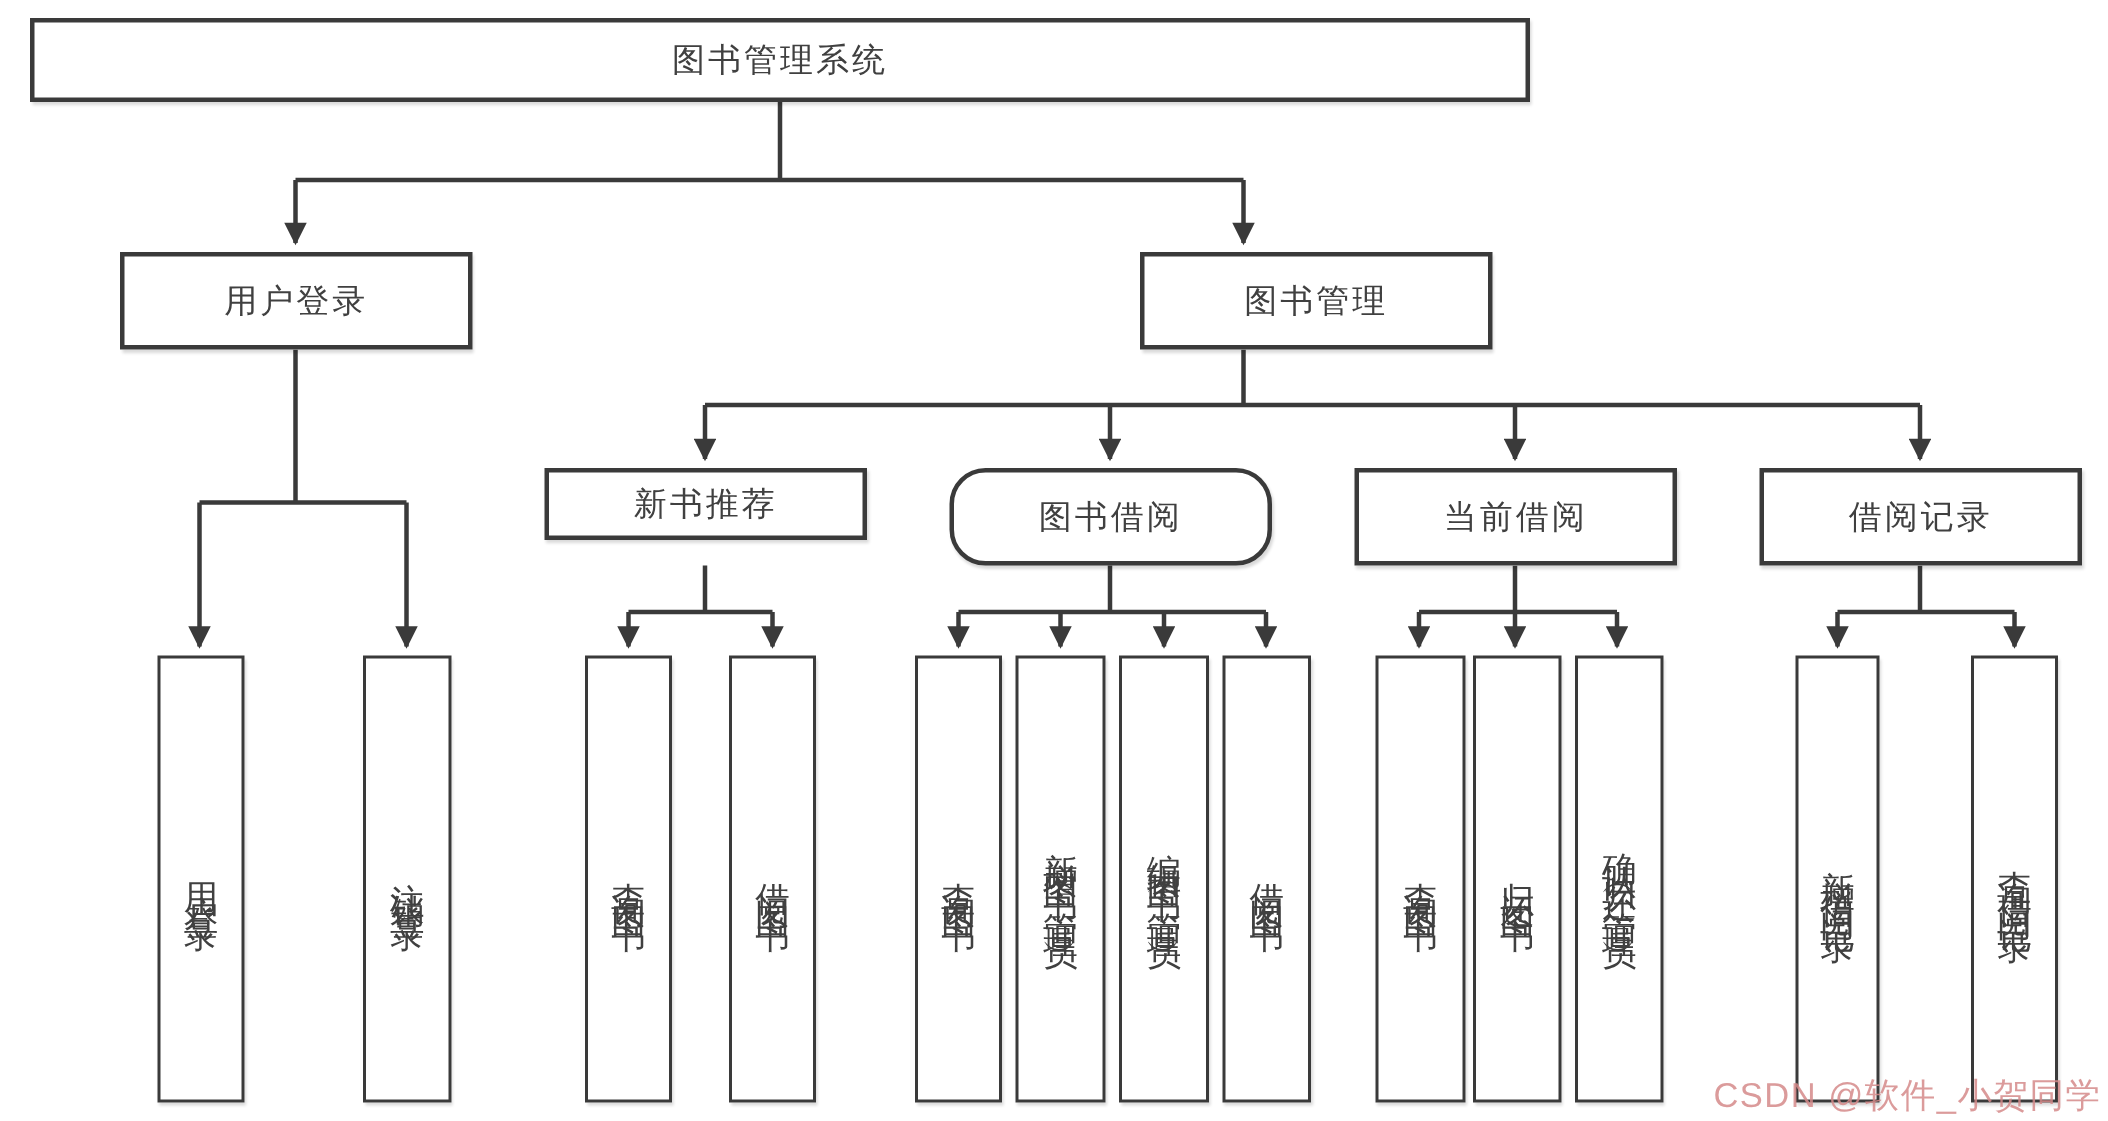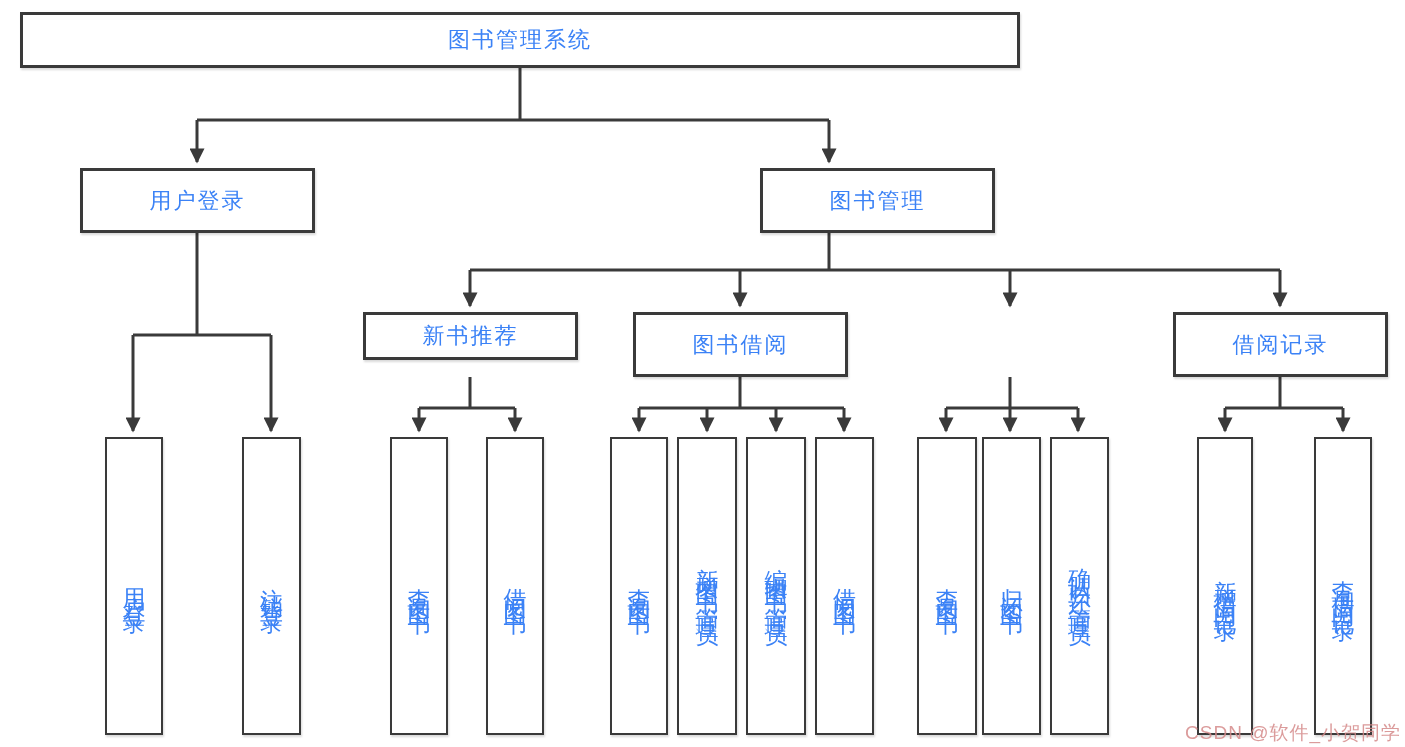--- a/index.html
+++ b/index.html
@@ -18,21 +18,21 @@
     z-index: 1;
   }
   .box {
     position: absolute;
     box-sizing: border-box;
     background: #ffffff;
     border: 3px solid #3a3a3a;
     display: flex;
     align-items: center;
     justify-content: center;
-    color: #3b82f6;
+    color: #404040;
     z-index: 2;
     box-shadow: 1px 2px 2px rgba(0,0,0,0.15);
   }
   .hbox {
     font-size: 22px;
     letter-spacing: 2px;
     white-space: nowrap;
   }
   .leaf {
     border-width: 2px;
@@ -42,21 +42,21 @@
     text-orientation: mixed;
     font-size: 23px;
     letter-spacing: 8px;
     line-height: 1;
     white-space: nowrap;
   }
   .watermark {
     position: absolute;
     right: 4px;
     bottom: 1px;
-    font-size: 19px;
+    font-size: 23px;
     letter-spacing: 1px;
     color: rgba(213, 138, 138, 0.85);
     z-index: 3;
     white-space: nowrap;
     margin-top: 48px;
   }
 </style>
 </head>
 <body>
 
@@ -107,22 +107,25 @@
   <div class="box hbox" style="left:80px; top:168px; width:235px; height:65px;">
     <span>用户登录</span>
   </div>
   <div class="box hbox" style="left:712px; top:168px; width:235px; height:65px;margin-left:48px;">
     <span>图书管理</span>
   </div>
 
   <div class="box hbox" style="left:363px; top:312px; width:215px; height:48px;">
     <span>新书推荐</span>
   </div>
-  <div class="box hbox" style="left:633px; top:312px; width:215px; height:65px;">
+  <div class="box hbox" style="left:633px; top:312px; width:215px; height:65px;border-radius:24px;">
     <span>图书借阅</span>
+  </div>
+  <div class="box hbox" style="left:903px; top:312px; width:215px; height:65px;">
+    <span>当前借阅</span>
   </div>
   <div class="box hbox" style="left:1173px; top:312px; width:215px; height:65px;">
     <span>借阅记录</span>
   </div>
 
   <div class="box leaf" style="left:105px; top:437px; width:58px; height:298px;">
     <span class="vtext">用户登录</span>
   </div>
   <div class="box leaf" style="left:242px; top:437px; width:59px; height:298px;">
     <span class="vtext">注销登录</span>

